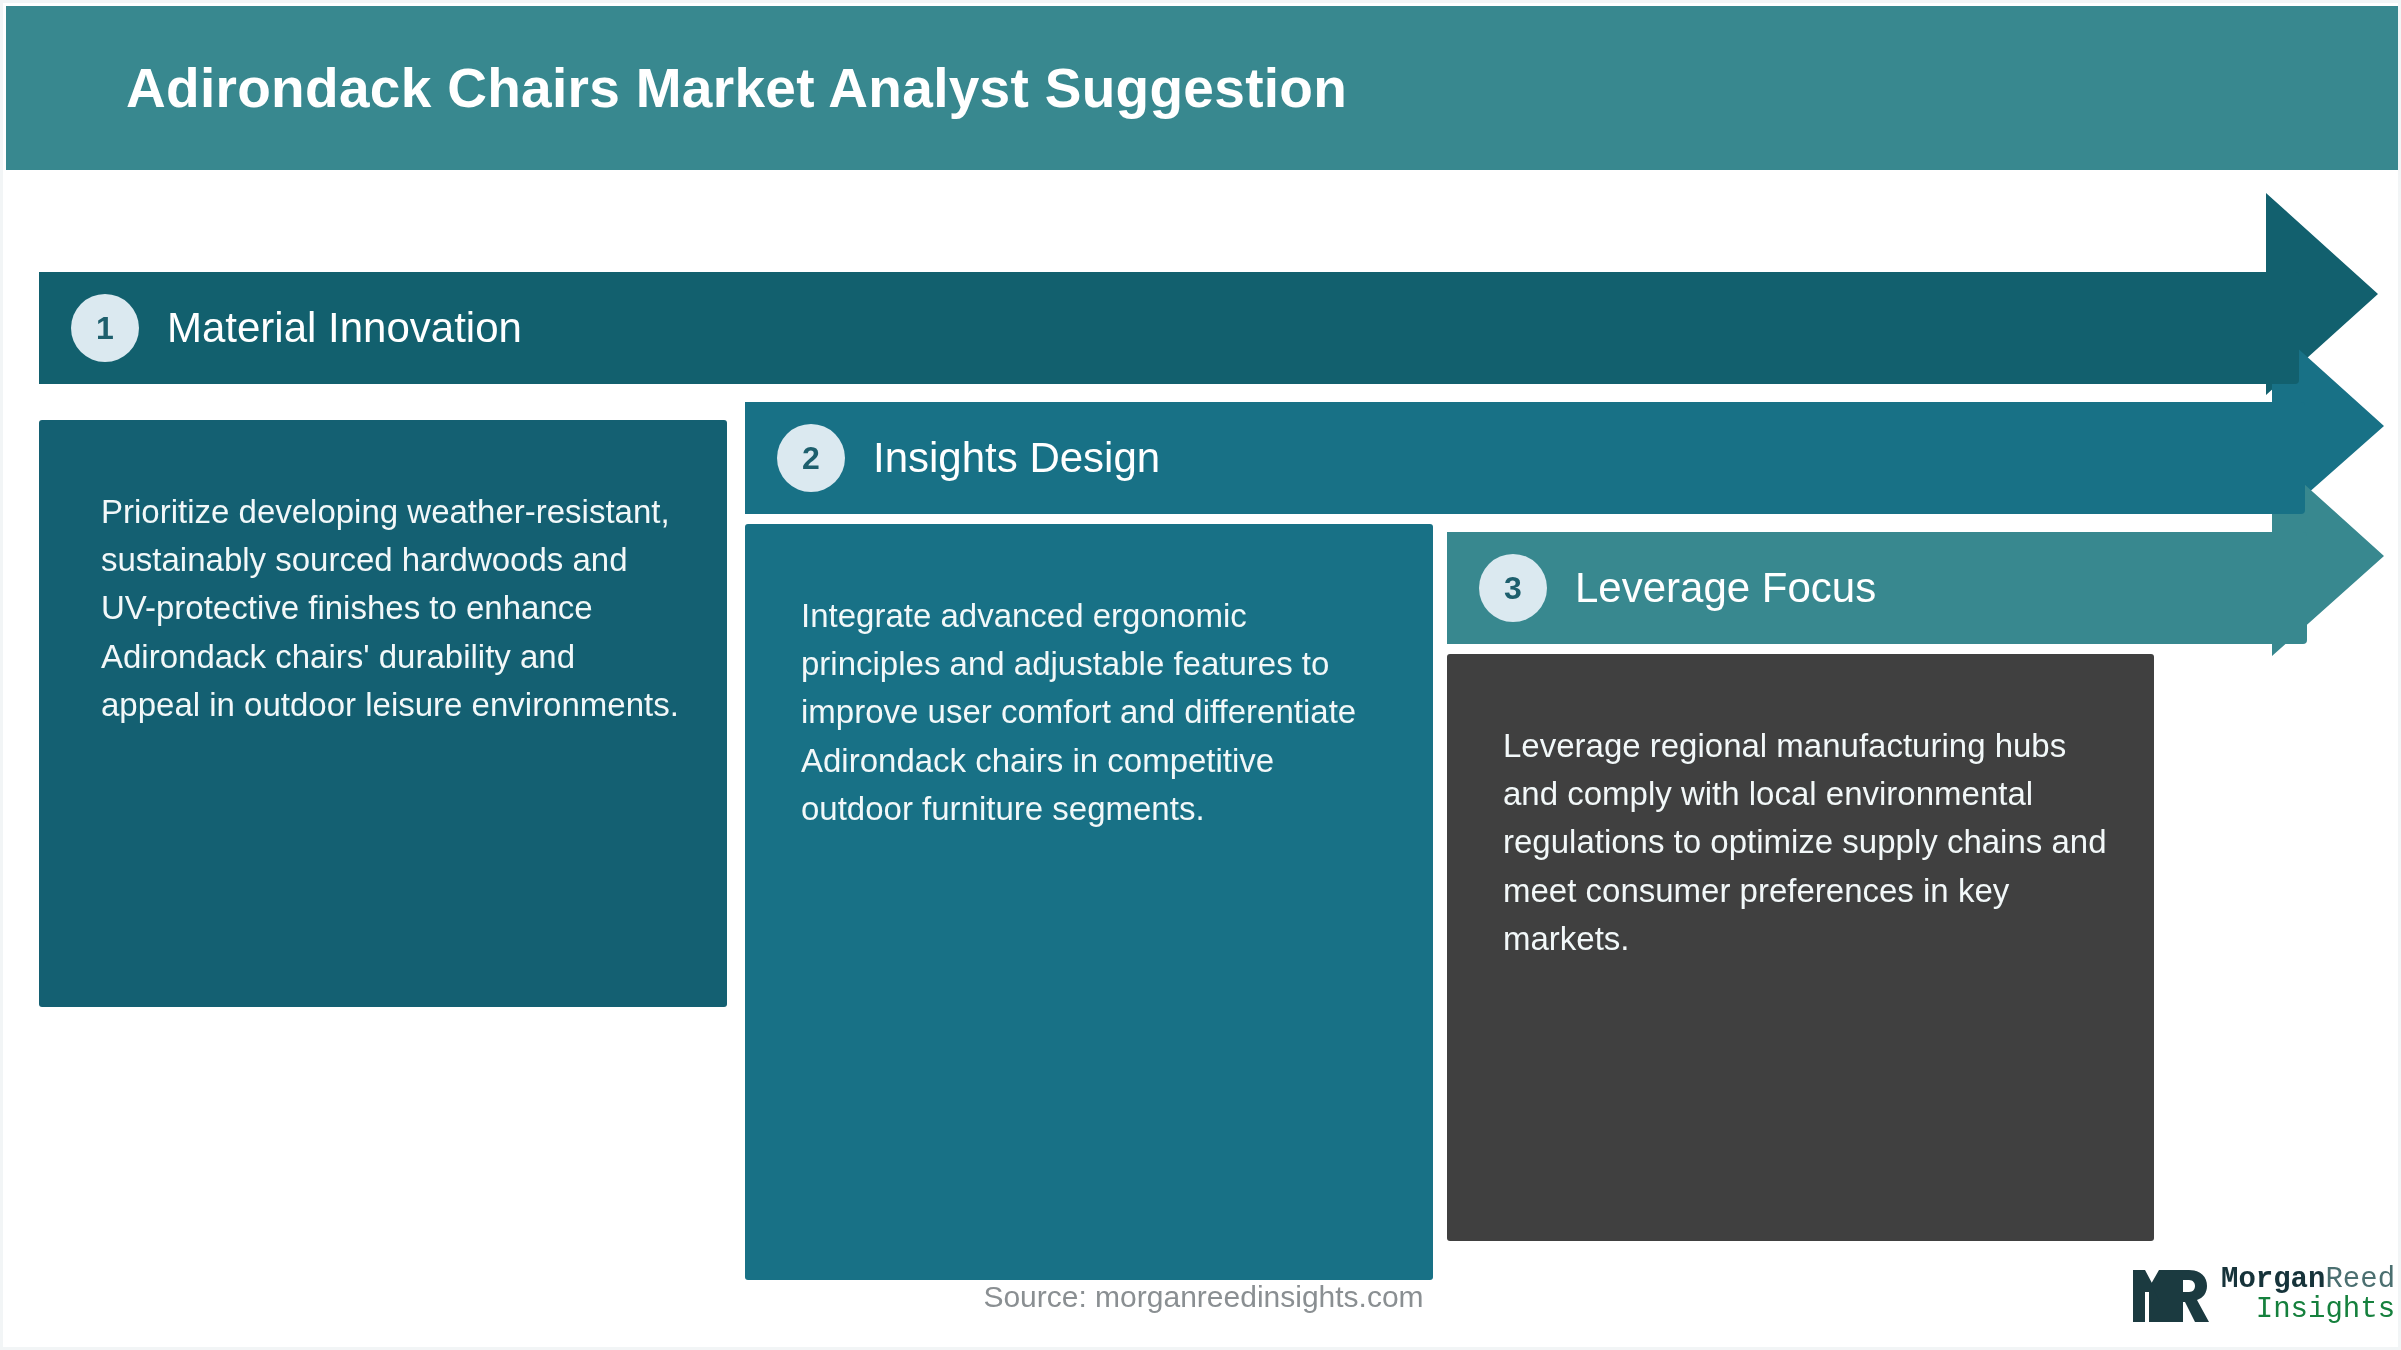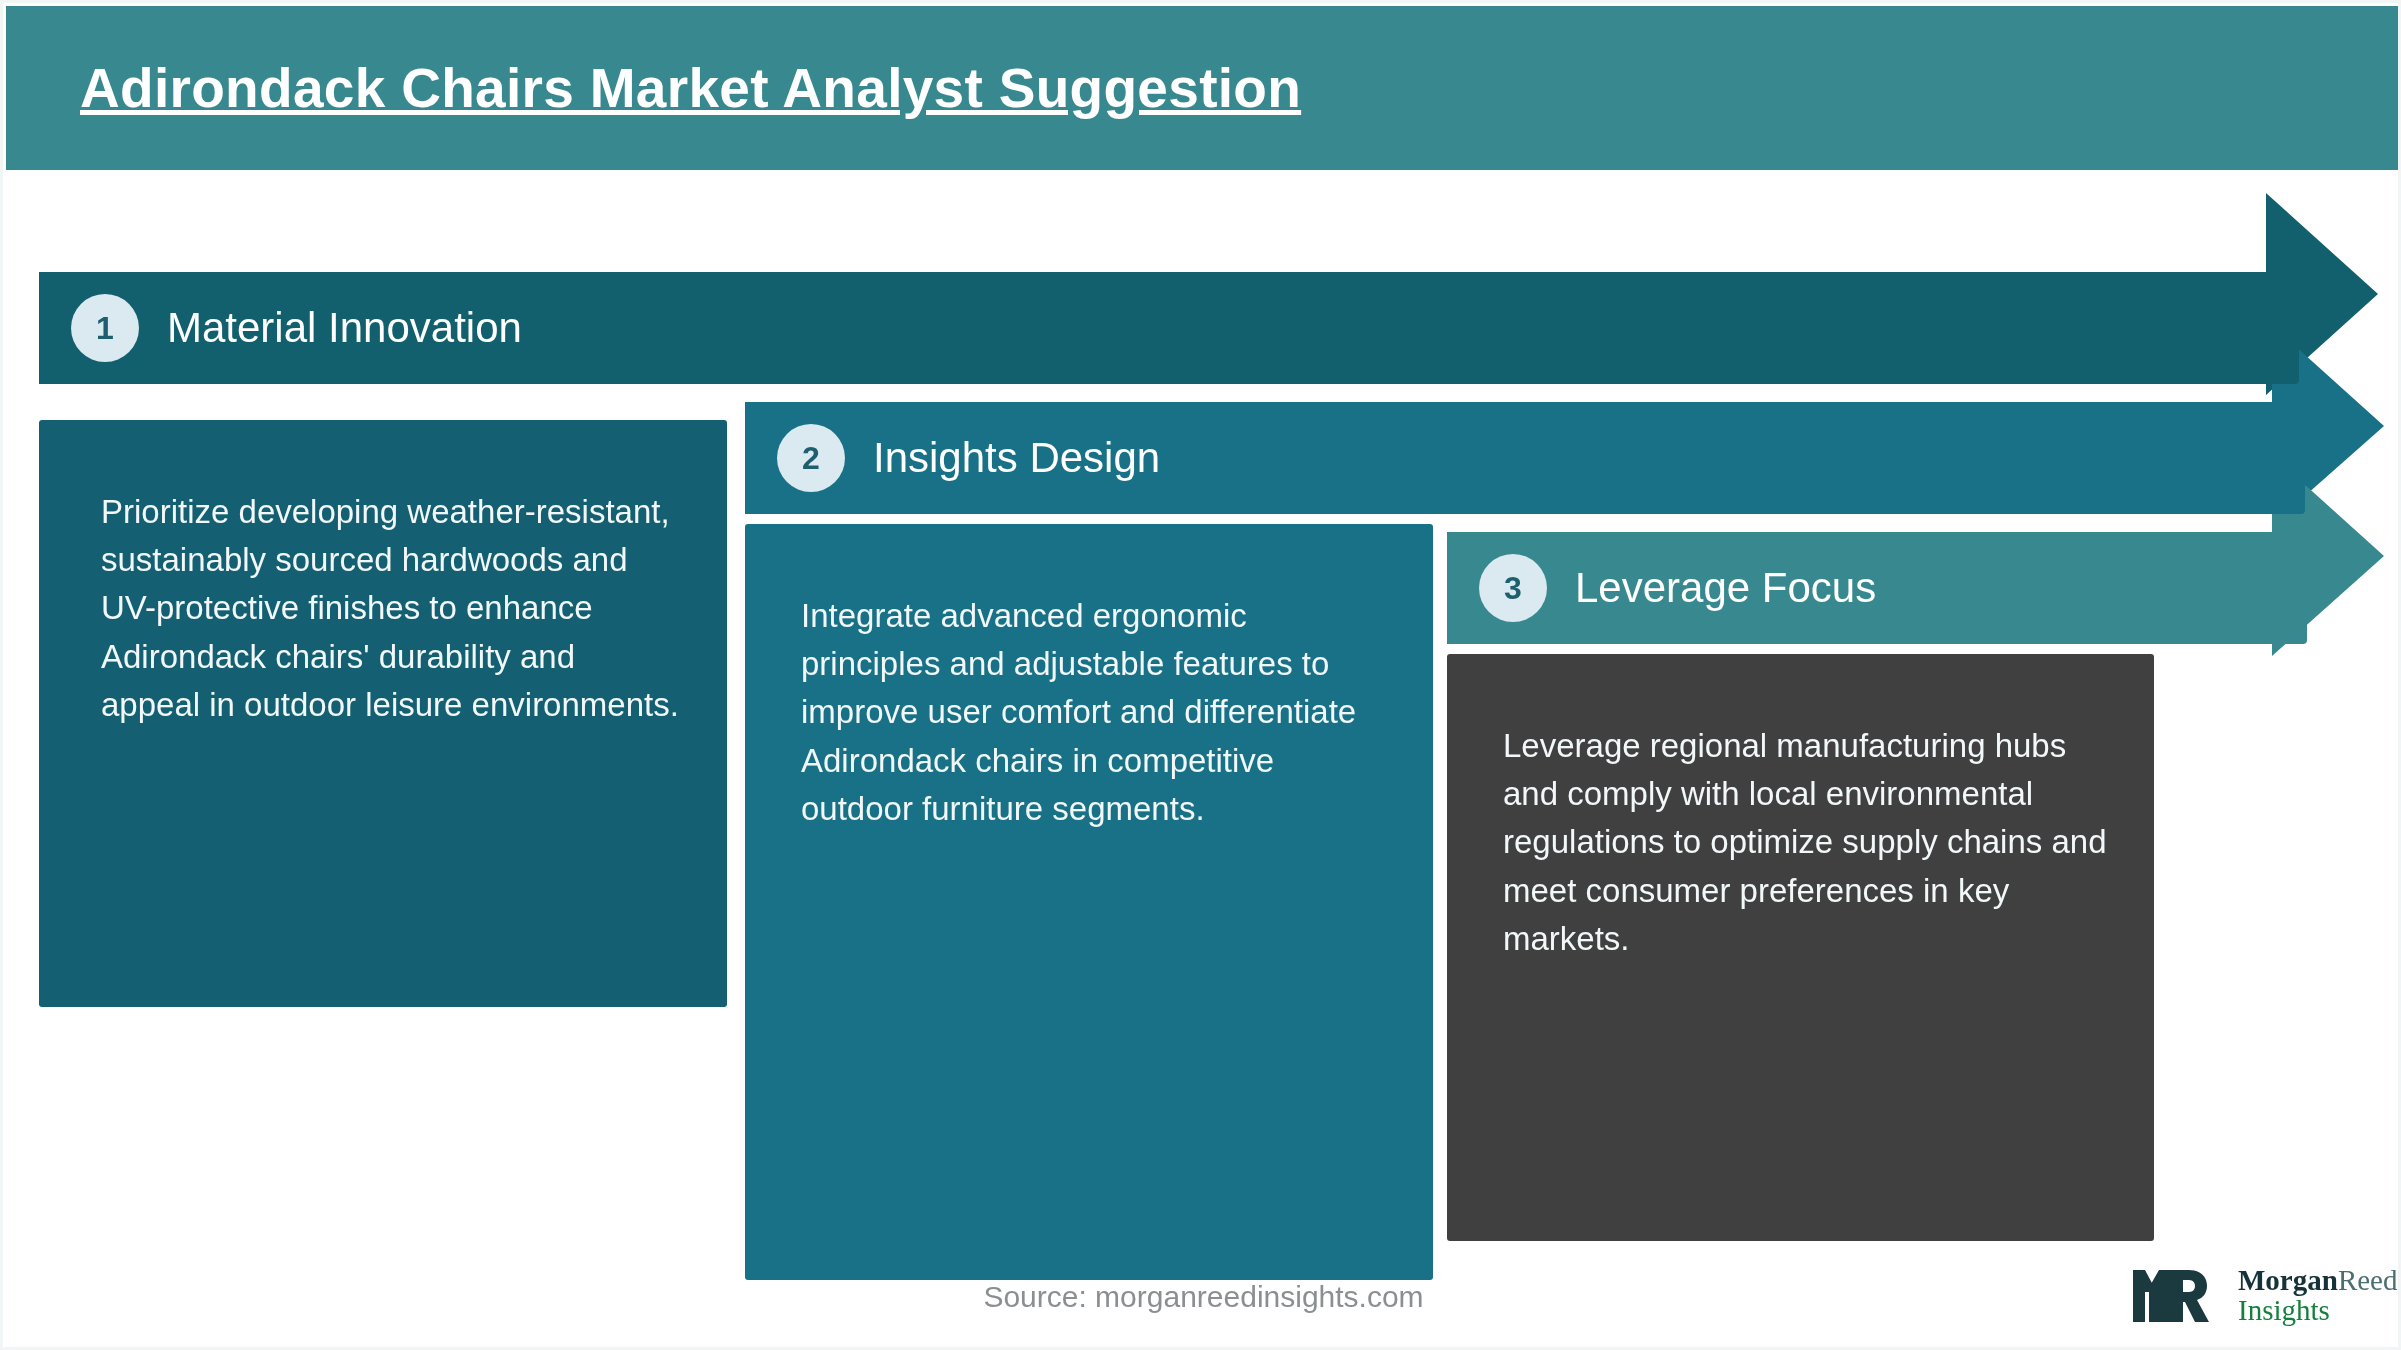--- a/index.html
+++ b/index.html
@@ -27,27 +27,26 @@
     position: absolute;
     left: 3px;
     top: 3px;
     width: 2395px;
     height: 164px;
     background: #38888f;
     display: flex;
     align-items: center;
   }
   #header-title {
-    margin-left: 74px;
+    margin-left: 120px;
     color: #ffffff;
     font-size: 55px;
     font-weight: bold;
     letter-spacing: 0.3px;
     white-space: nowrap;
-    text-decoration: underline;
   }
 
   
   #arrow-layer {
     position: absolute;
     left: 0;
     top: 0;
     width: 2401px;
     height: 1350px;
     pointer-events: none;
@@ -161,23 +160,24 @@
   #logo {
     position: absolute;
     left: 2128px;
     top: 1258px;
     display: flex;
     align-items: center;
     height: 68px;
   }
   #logo-mark { flex: none; }
   #logo-words {
-    margin-left: 29px;
-    font-family: Liberation Serif, serif;
+    margin-left: 12px;
+    font-family: Liberation Mono, monospace;
     line-height: 1.04;
+    text-align: right;
   }
   #logo-line1 { font-size: 29px; white-space: nowrap; }
   .lw-morgan { color: #16333a; font-weight: bold; }
   .lw-reed   { color: #4b6f70; font-weight: normal; }
   #logo-line2 {
     font-size: 29px;
     color: #15803d;
     white-space: nowrap;
   }
 </style>

